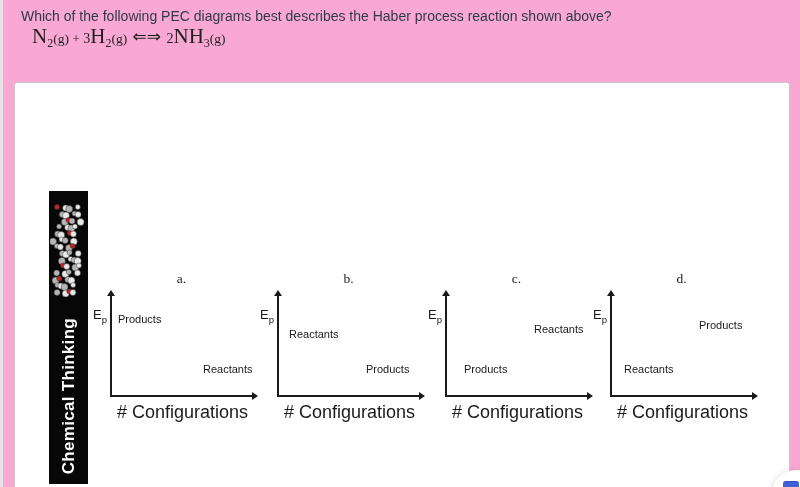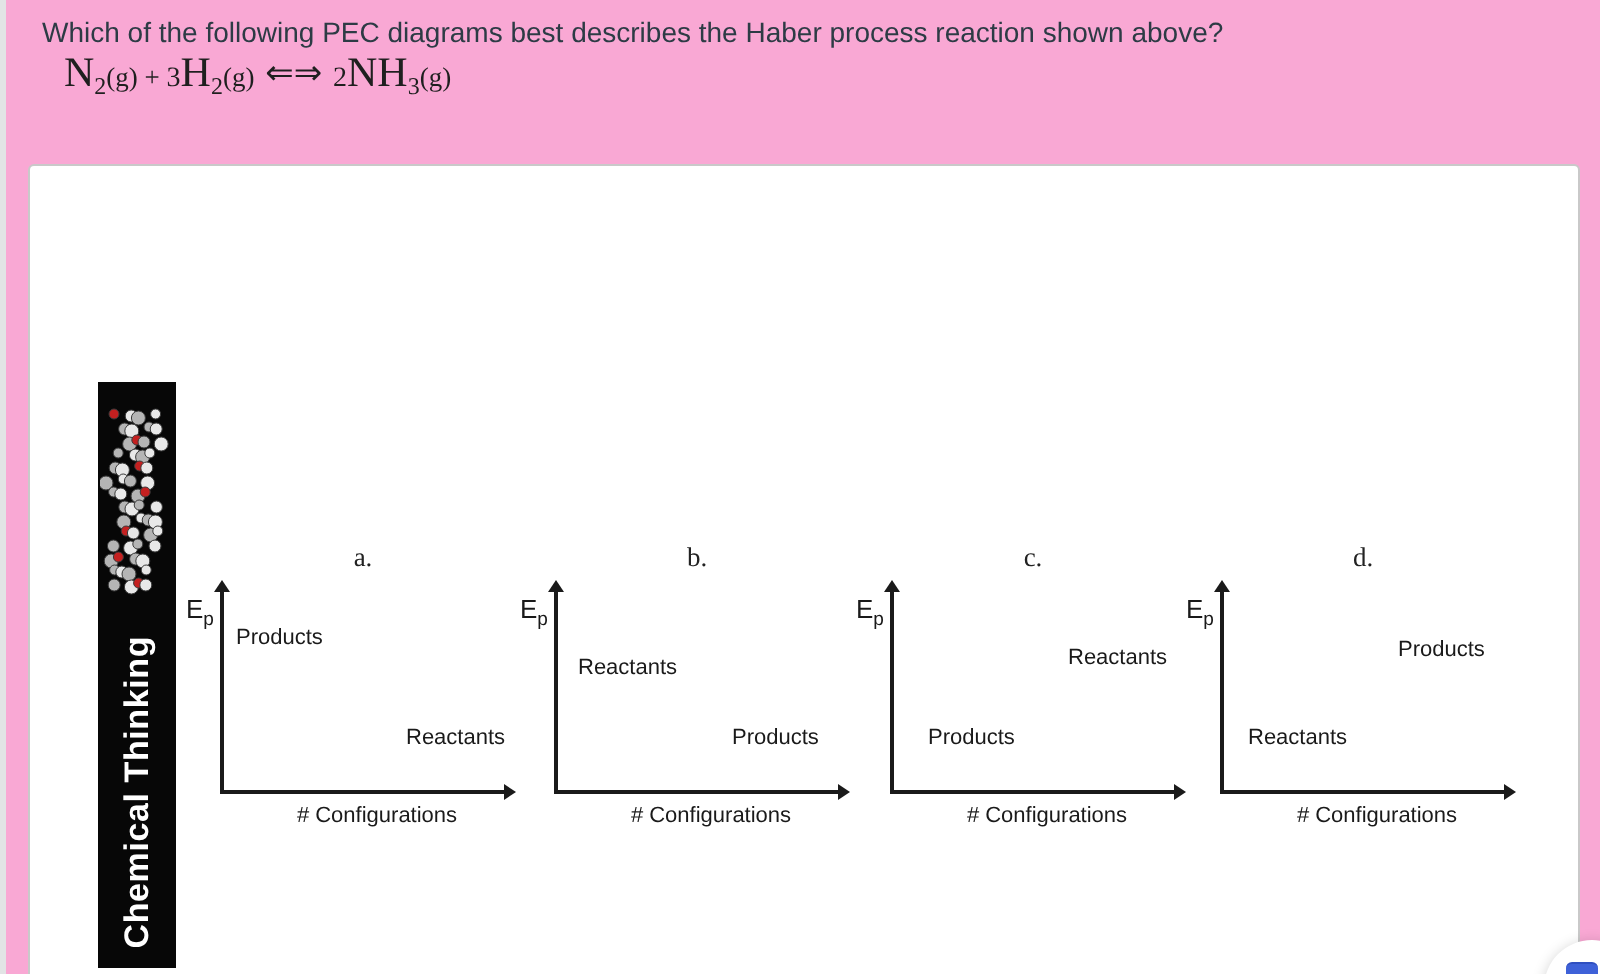--- a/index.html
+++ b/index.html
@@ -27,37 +27,37 @@
   .banner-title{position:absolute;bottom:10px;left:50%;transform:translateX(-50%) rotate(180deg);
                 writing-mode:vertical-rl;color:#ffffff;font-weight:bold;font-size:17px;
                 letter-spacing:.3px;white-space:nowrap;}
   .molecule{position:absolute;left:1px;top:12px;}
 
   
   .diagram{position:absolute;top:188px;width:167px;height:152px;color:#1a1a1a;}
   .dg-a{left:74px;} .dg-b{left:241px;} .dg-c{left:409px;} .dg-d{left:574px;}
   .dg-letter{position:absolute;left:21px;top:0;width:143px;text-align:center;
              font-family:"Liberation Serif",serif;font-size:13.5px;color:#222;}
-  .dg-ep{position:absolute;left:4px;top:26px;font-size:13px;}
+  .dg-ep{position:absolute;left:4px;top:36px;font-size:13px;}
   .dg-ep sub{font-size:9.5px;}
   .dg-yaxis{position:absolute;left:21px;top:25px;width:2px;height:99px;background:#1a1a1a;}
   .dg-yarrow{position:absolute;left:18px;top:19px;width:0;height:0;
              border-left:4px solid transparent;border-right:4px solid transparent;
              border-bottom:6px solid #1a1a1a;}
   .dg-xaxis{position:absolute;left:21px;top:124px;width:143px;height:2px;background:#1a1a1a;}
   .dg-xarrow{position:absolute;left:163px;top:121px;width:0;height:0;
              border-top:4px solid transparent;border-bottom:4px solid transparent;
              border-left:6px solid #1a1a1a;}
   .dg-lab{position:absolute;font-size:11px;font-weight:normal;white-space:nowrap;}
   .dg-a .lab-left{left:29px;top:42px;}  .dg-a .lab-right{left:114px;top:92px;}
   .dg-b .lab-left{left:33px;top:57px;}  .dg-b .lab-right{left:110px;top:92px;}
   .dg-c .lab-left{left:40px;top:92px;}  .dg-c .lab-right{left:110px;top:52px;}
   .dg-d .lab-left{left:35px;top:92px;}  .dg-d .lab-right{left:110px;top:48px;}
-  .dg-xlabel{position:absolute;left:28px;top:131px;width:143px;text-align:center;
-             font-size:11px;white-space:nowrap;}
+  .dg-xlabel{position:absolute;left:28px;top:131px;width:143px;text-align:left;
+             font-size:18px;white-space:nowrap;}
 
   
   .fab-circle{position:absolute;left:772px;top:470px;width:48px;height:48px;border-radius:50%;
               background:#fff;box-shadow:0 1px 7px rgba(0,0,0,.18);}
   .fab-blue{position:absolute;left:783px;top:481px;width:16px;height:12px;background:#3e61d8;
             border-radius:3px;border-top:1px solid #2f4fc0;}
 </style>
 </head>
 <body>
 

